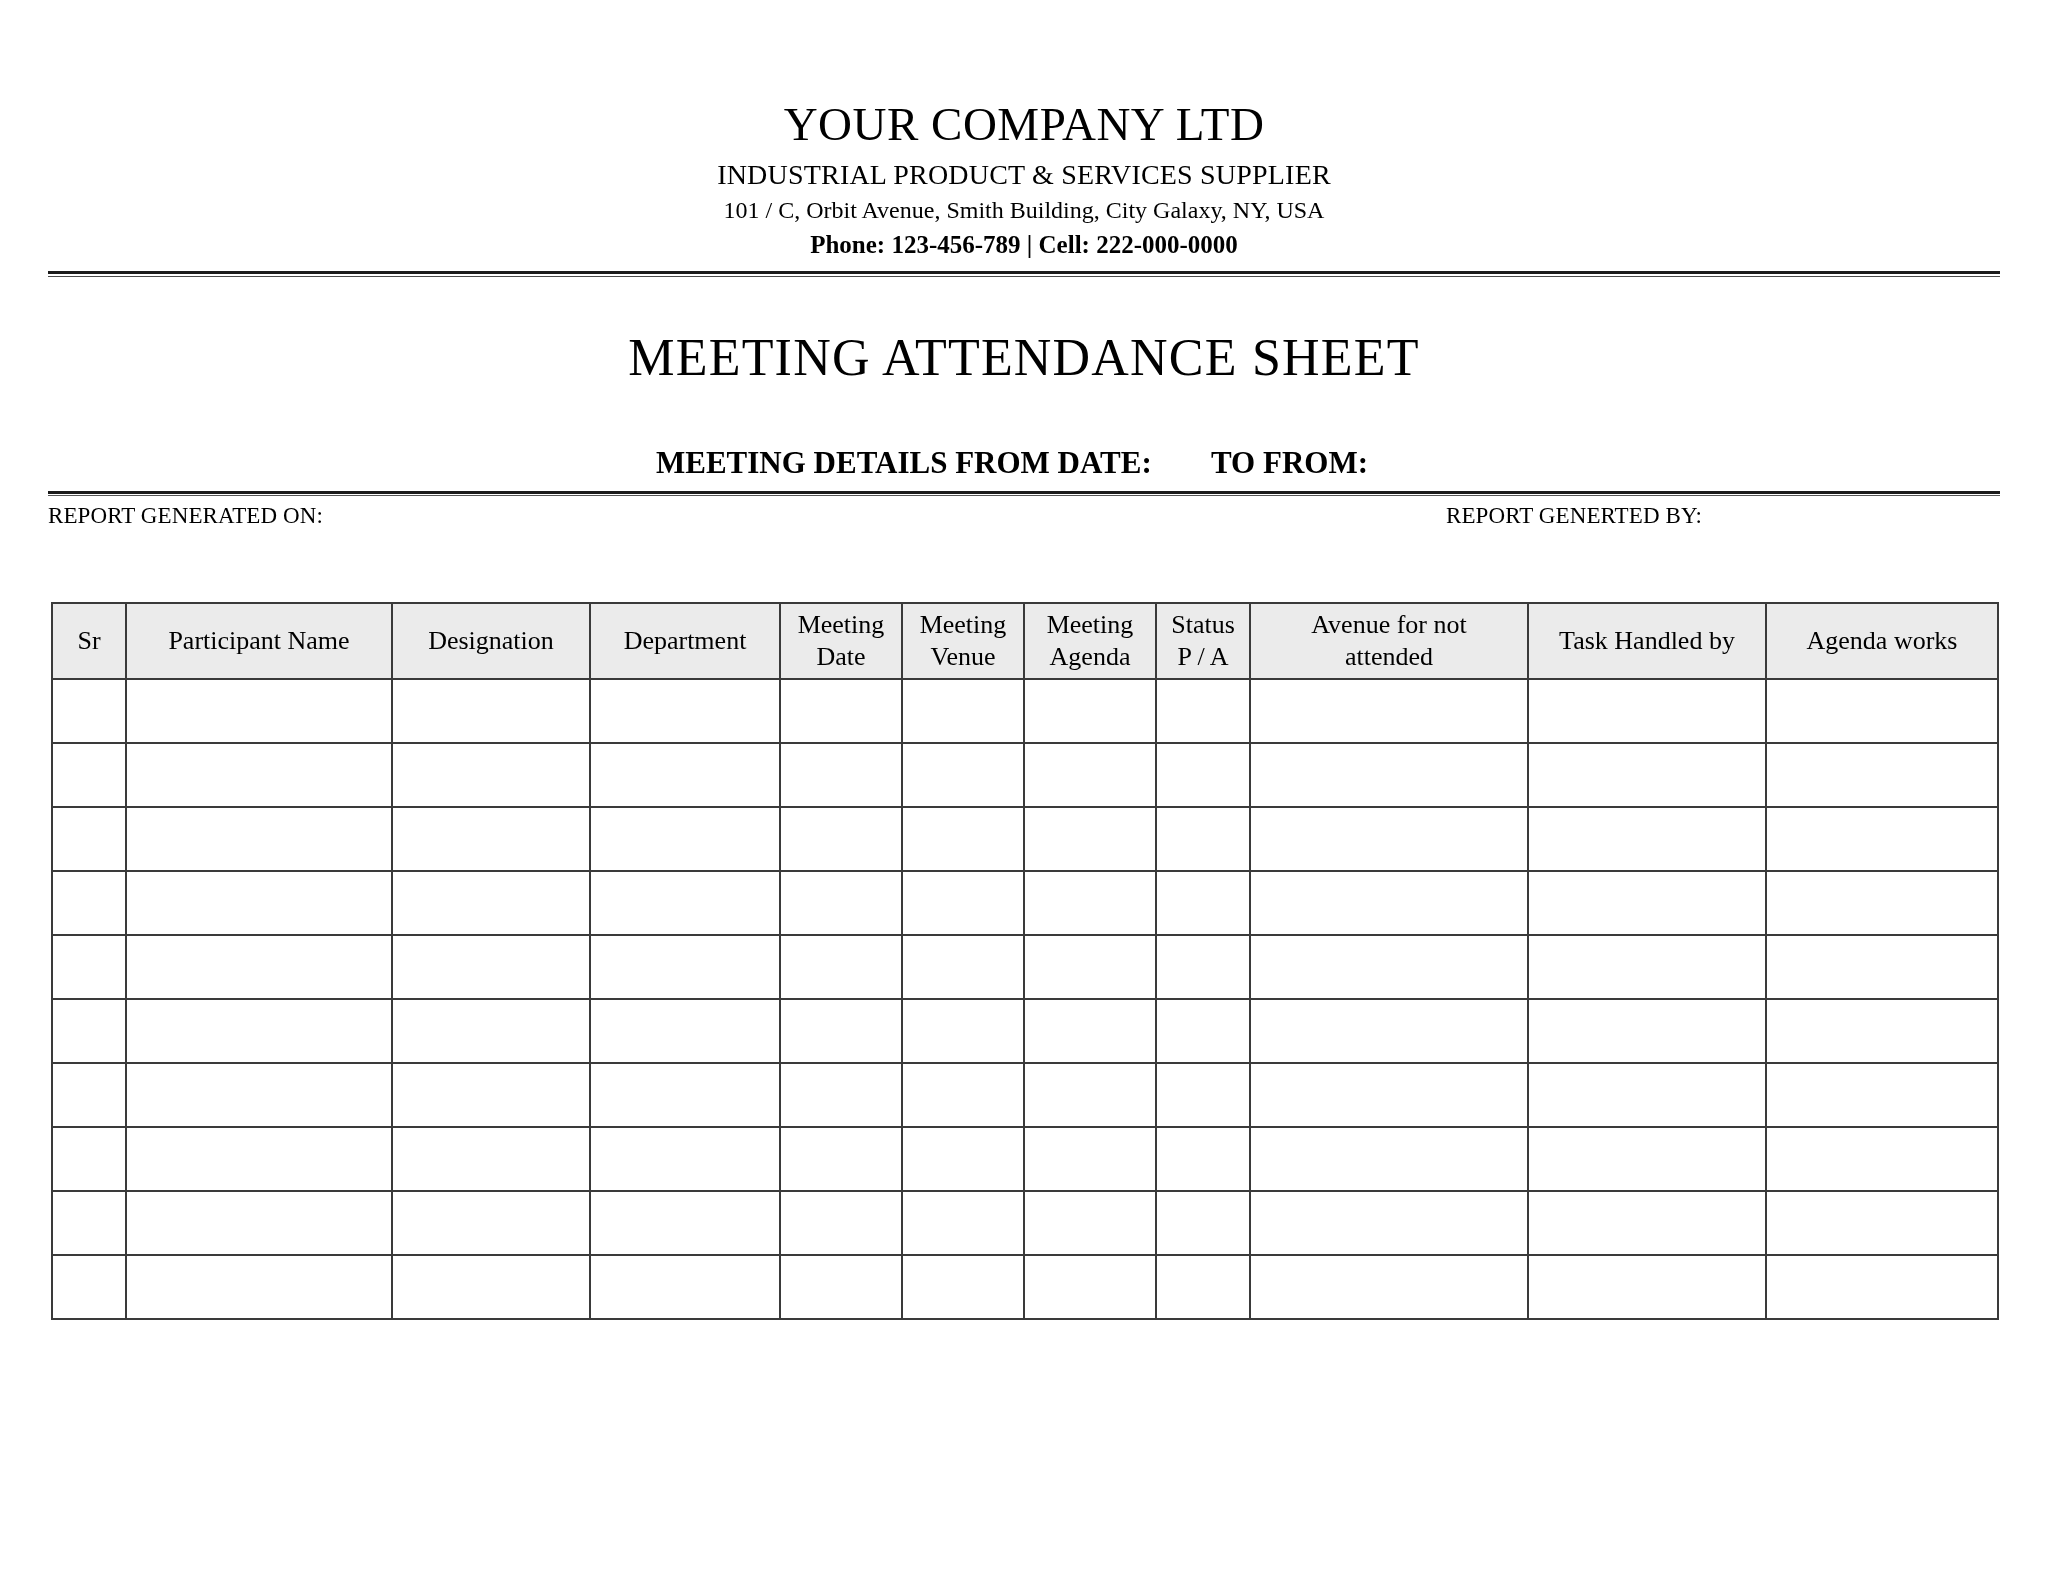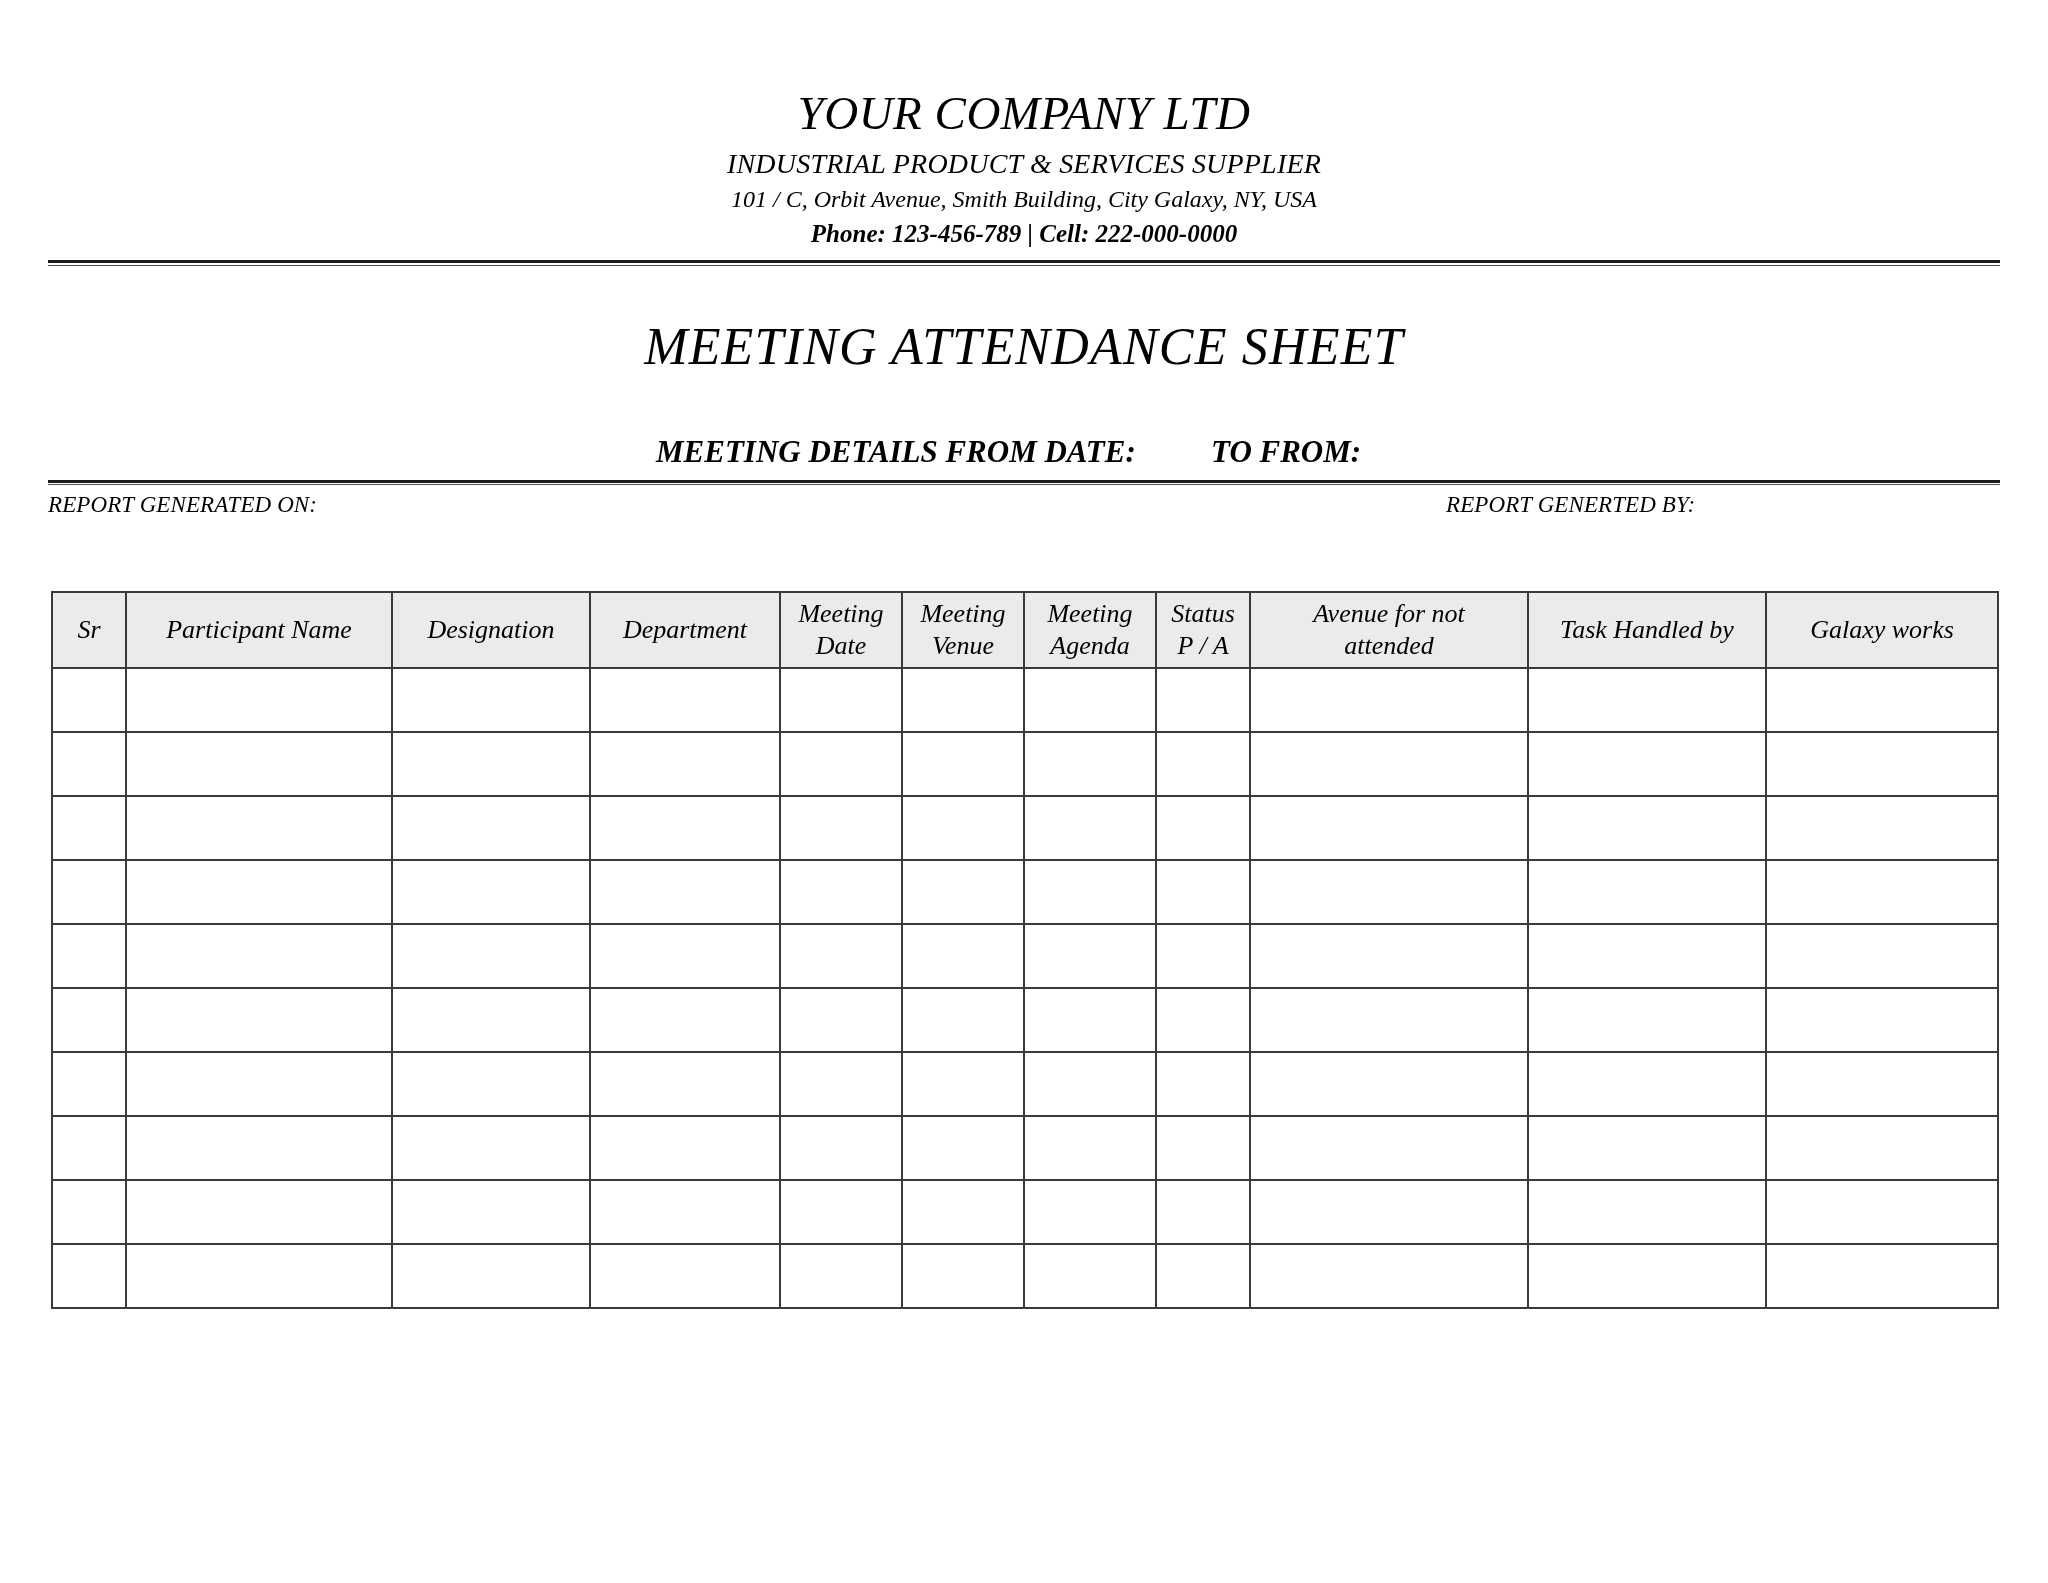--- a/index.html
+++ b/index.html
@@ -13,22 +13,21 @@
     font-family: "Liberation Serif", "DejaVu Serif", serif;
     color: #000000;
     overflow: hidden;
   }
 
   .page {
     position: relative;
     width: 2048px;
     height: 1583px;
     box-sizing: border-box;
-    padding: 1px 48px;
-    font-style: italic;
+    padding: 12px 48px;
   }
 
   
   .letterhead {
     text-align: center;
     padding-top: 88px;
   }
   .company-name {
     font-family: "Liberation Serif", "DejaVu Serif", serif;
     font-size: 47px;
@@ -225,21 +224,21 @@
             <th><span>Sr</span></th>
             <th><span>Participant Name</span></th>
             <th><span>Designation</span></th>
             <th><span>Department</span></th>
             <th><span>Meeting</span><span class="l2">Date</span></th>
             <th><span>Meeting</span><span class="l2">Venue</span></th>
             <th><span>Meeting</span><span class="l2">Agenda</span></th>
             <th><span>Status</span><span class="l2">P / A</span></th>
             <th><span>Avenue for not</span><span class="l2">attended</span></th>
             <th><span>Task Handled by</span></th>
-            <th><span>Galaxy works</span></th>
+            <th><span>Agenda works</span></th>
           </tr>
       </thead>
       <tbody>
           <tr>
             <td></td>
             <td></td>
             <td></td>
             <td></td>
             <td></td>
             <td></td>

